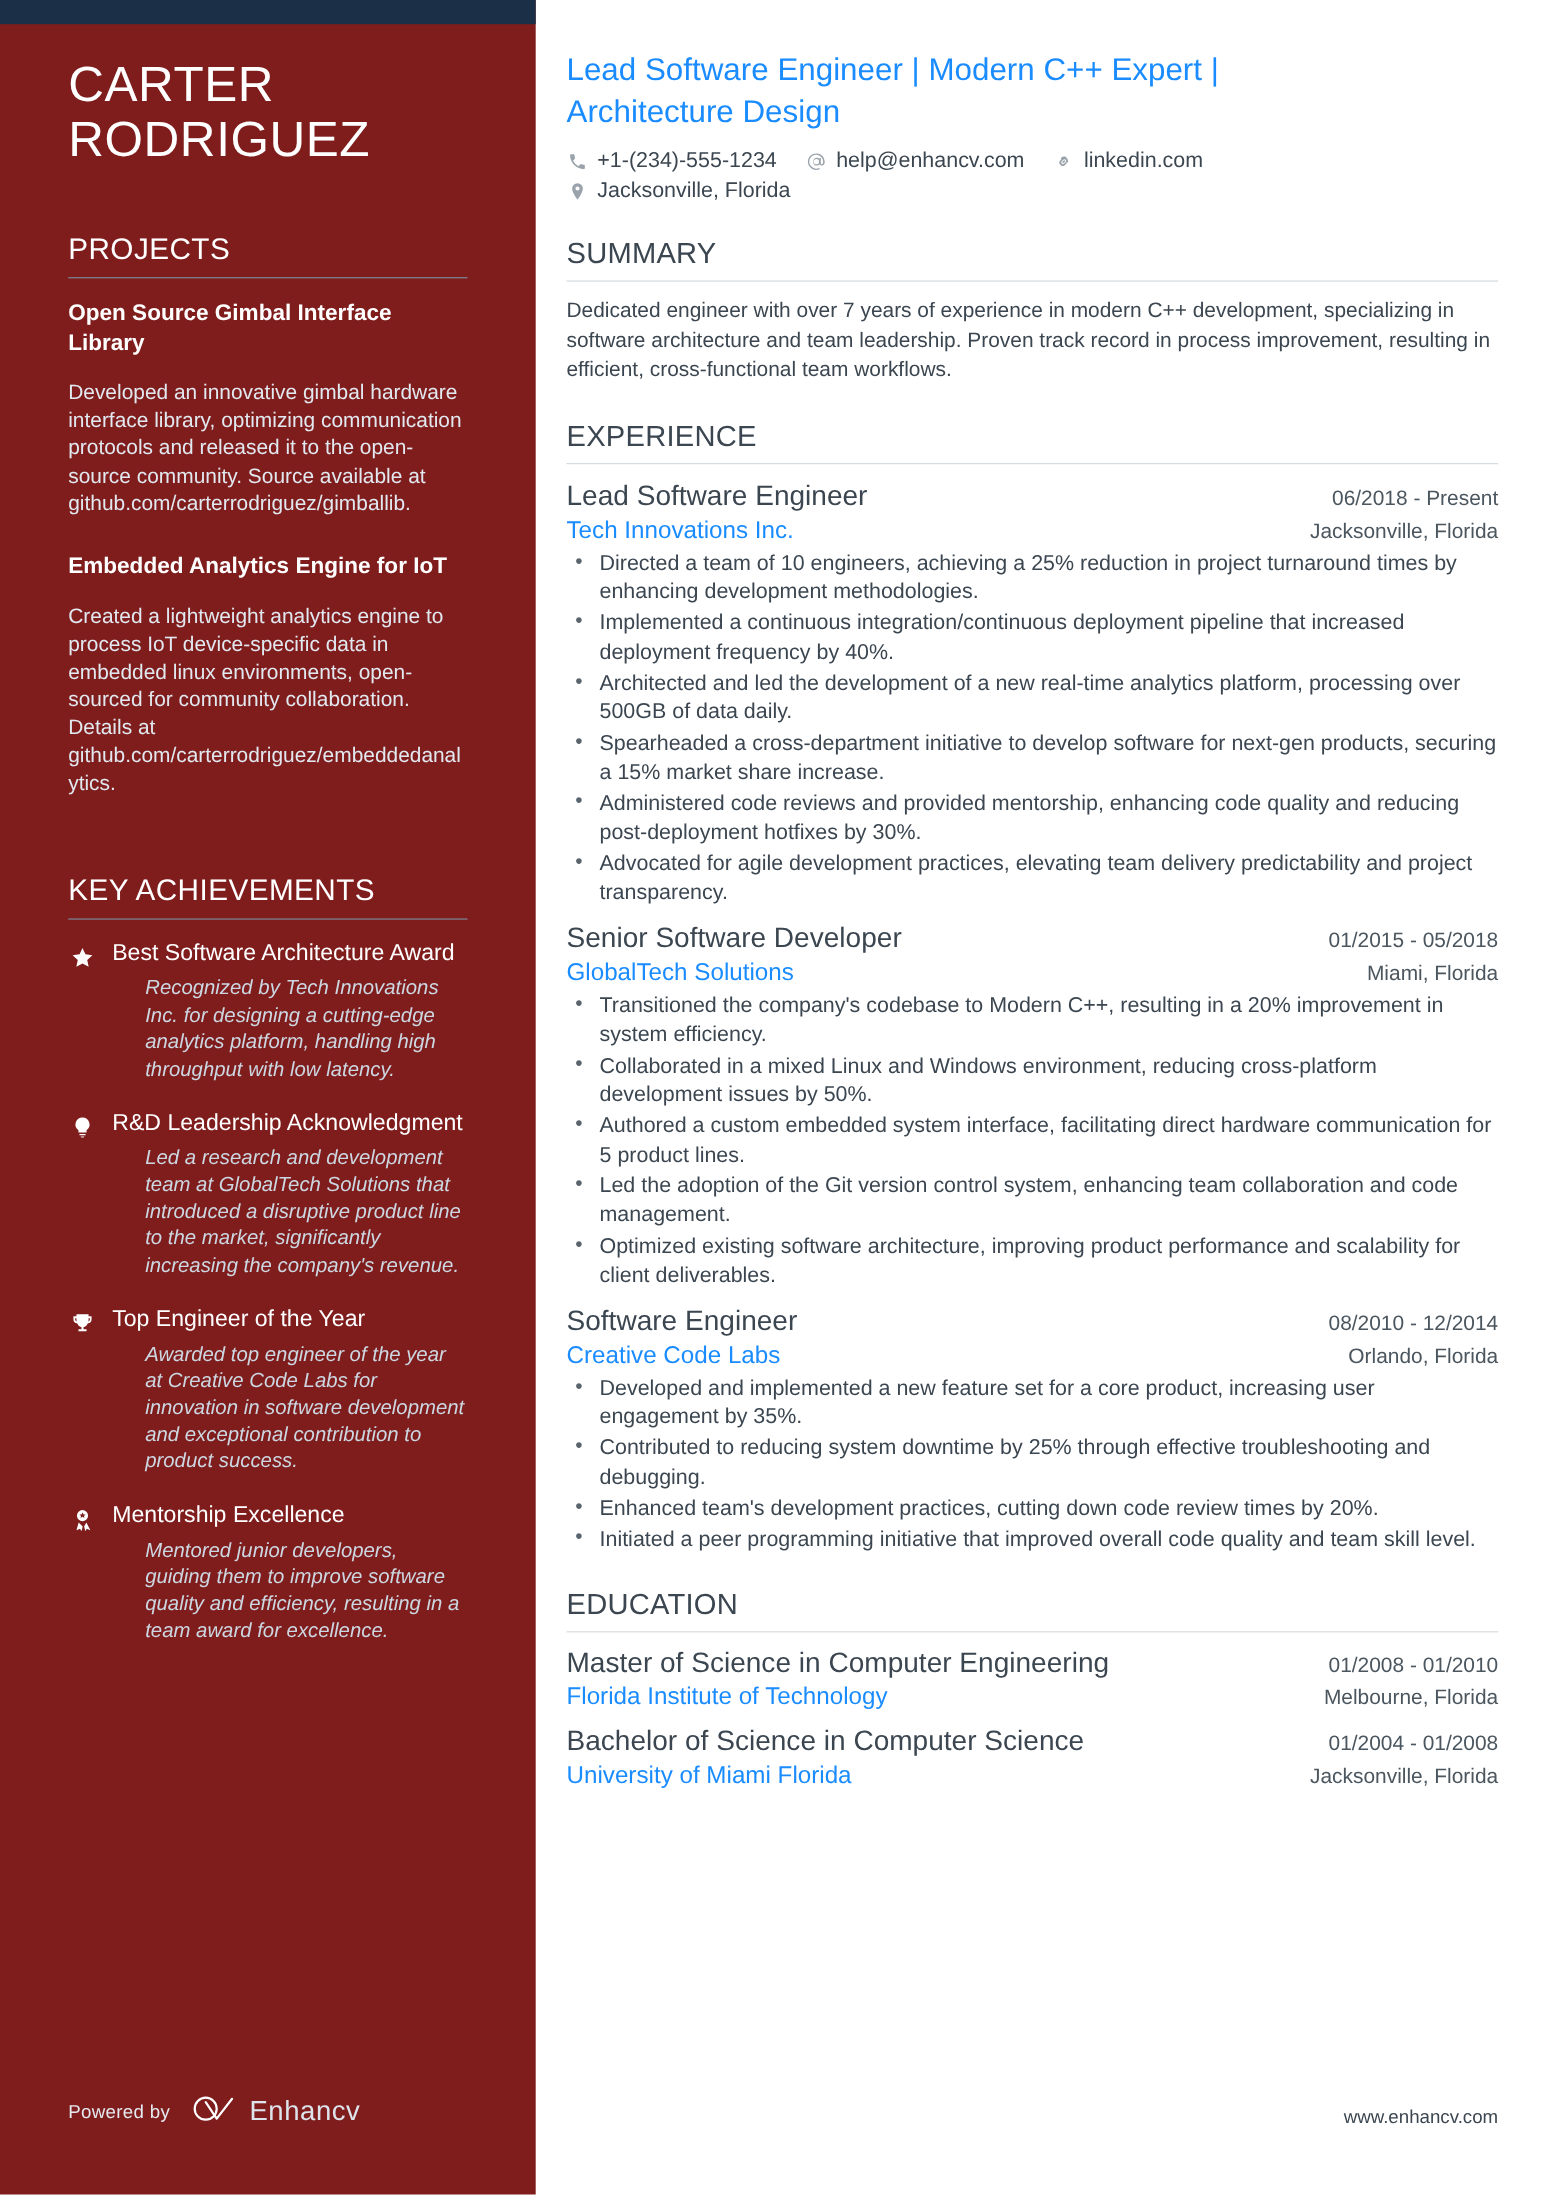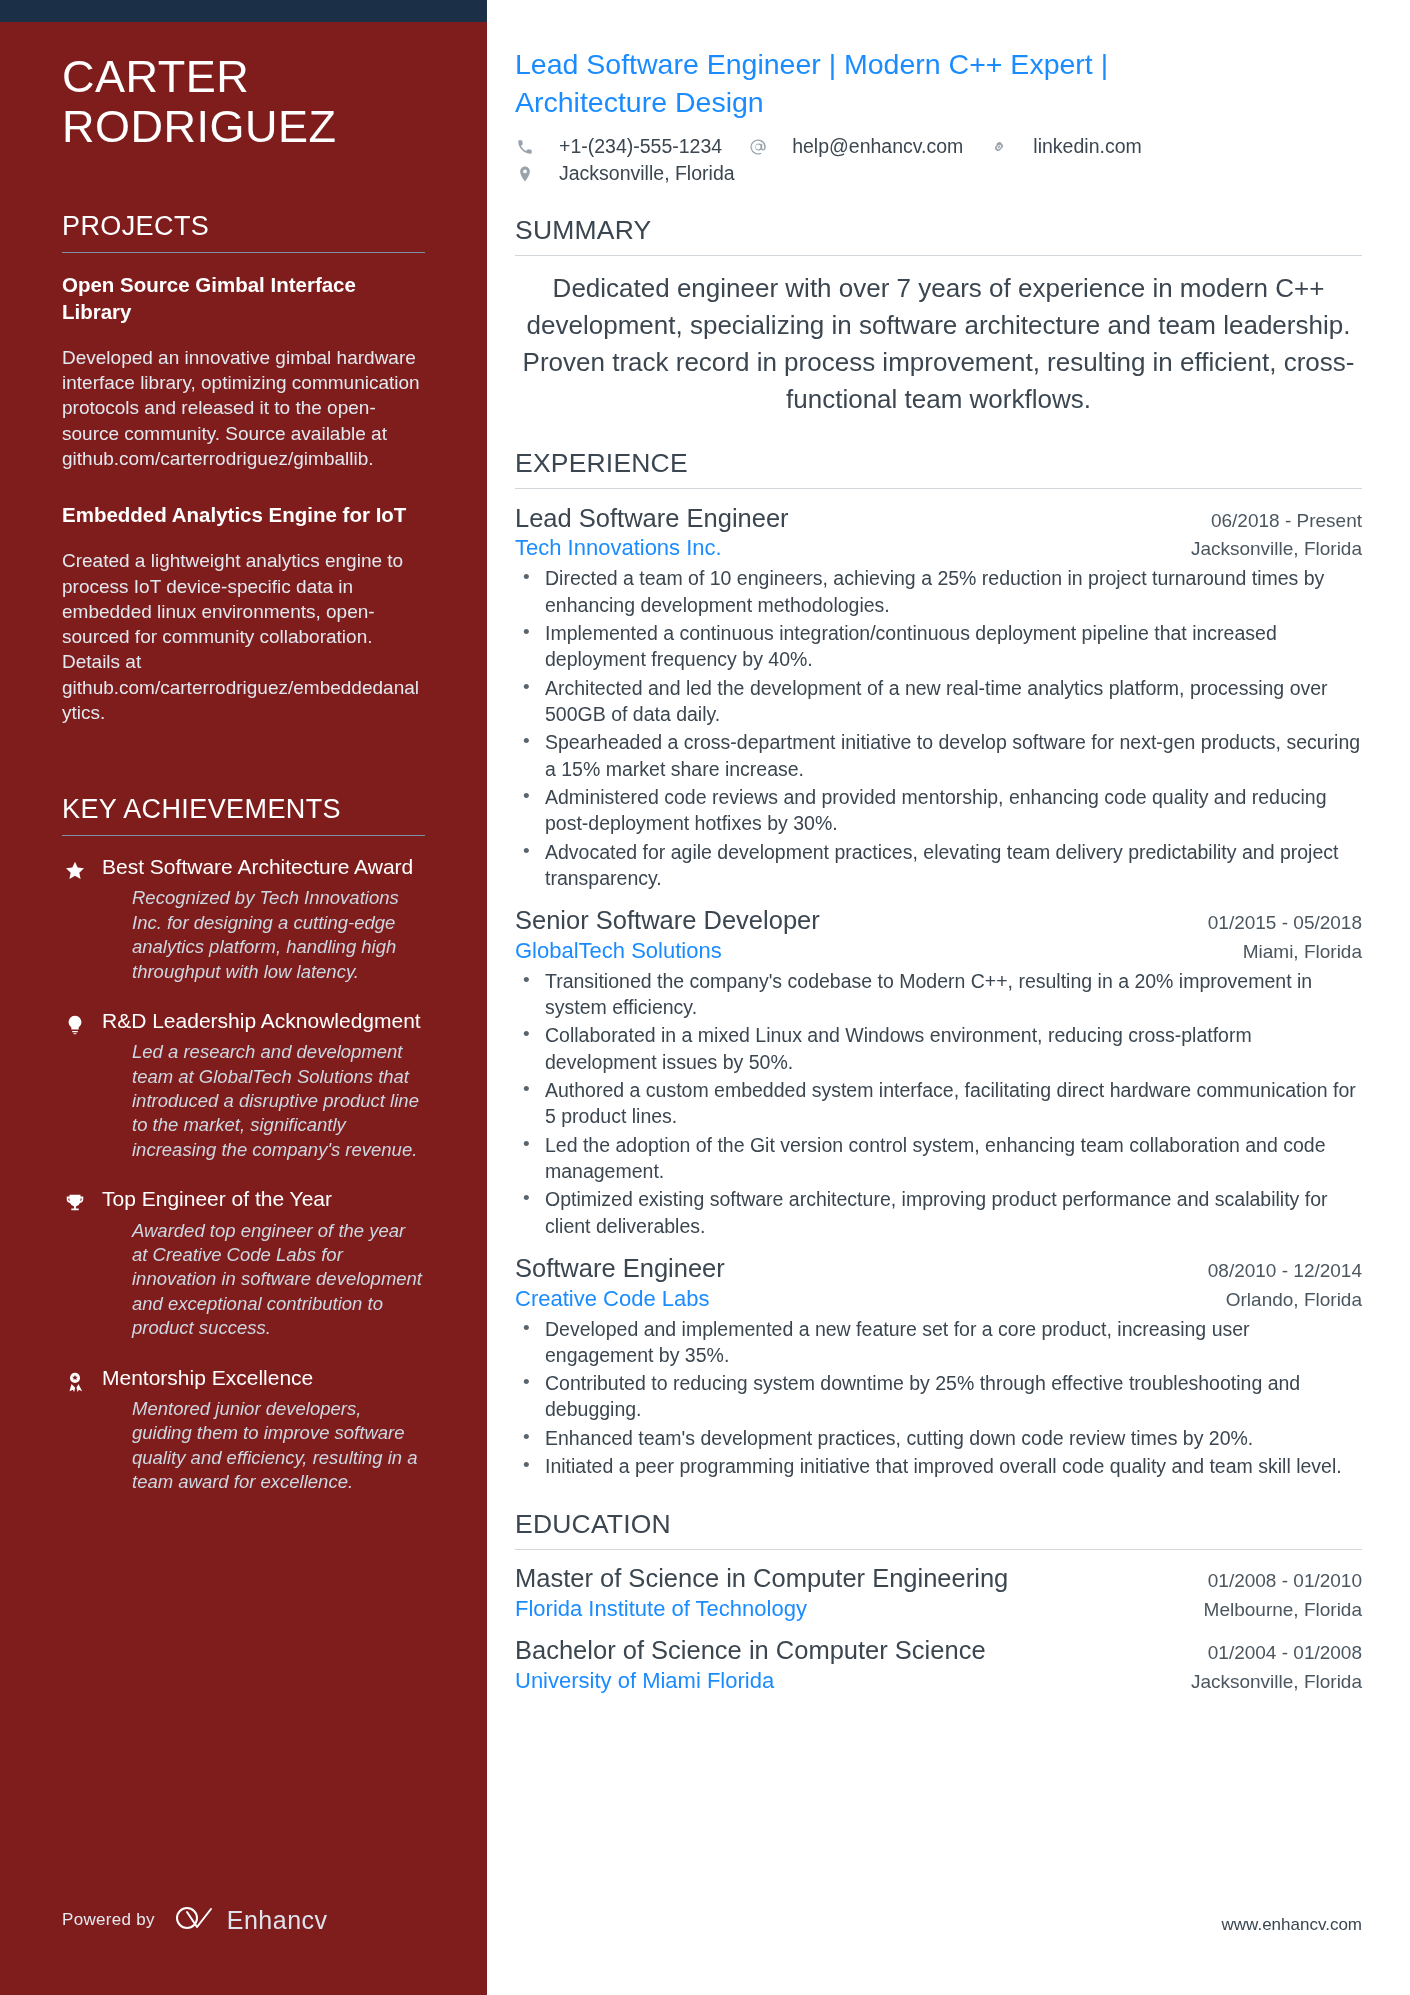--- a/index.html
+++ b/index.html
@@ -114,41 +114,40 @@
   .headline {
     font-size: 28.5px;
     line-height: 1.32;
     color: #1a8cff;
     font-weight: 400;
     max-width: 700px;
   }
 
   .contact-rows { margin-top: 14px; }
   .contact-row { display: flex; align-items: center; flex-wrap: wrap; gap: 0; margin-bottom: 4px; }
-  .contact-item { display: flex; align-items: center; gap: 24px; margin-right: 26px; }
+  .contact-item { display: flex; align-items: center; gap: 8px; margin-right: 26px; }
   .contact-item .ci-icon { width: 20px; height: 20px; display:flex; align-items:center; justify-content:center; color:#9aa3ab; }
   .contact-item .ci-icon svg { width: 18px; height: 18px; fill: #9aa3ab; }
   .contact-text { font-size: 19.5px; color: #3b4650; }
 
   .section { margin-top: 30px; }
   .section-title {
     font-size: 26.5px;
     color: #3b4650;
     font-weight: 400;
     letter-spacing: .2px;
     padding-bottom: 9px;
   }
   .section-rule { height: 1px; background: #d2d7dc; }
 
   .summary-text {
-    font-size: 26px;
+    font-size: 19px;
     line-height: 1.42;
     color: #3b4650;
     margin-top: 14px;
-    text-align: center;
   }
 
   .job { margin-top: 14px; }
   .job-head { display: flex; justify-content: space-between; align-items: baseline; }
   .job-title { font-size: 25.5px; color: #3b4650; font-weight: 400; line-height: 1.2; }
   .job-meta { font-size: 19px; color: #4b565f; white-space: nowrap; padding-left: 16px; }
   .job-sub { display: flex; justify-content: space-between; align-items: baseline; margin-top: 2px; }
   .job-company { font-size: 22px; color: #1a8cff; font-weight: 400; }
   .job-location { font-size: 19px; color: #4b565f; white-space: nowrap; padding-left: 16px; }
 

